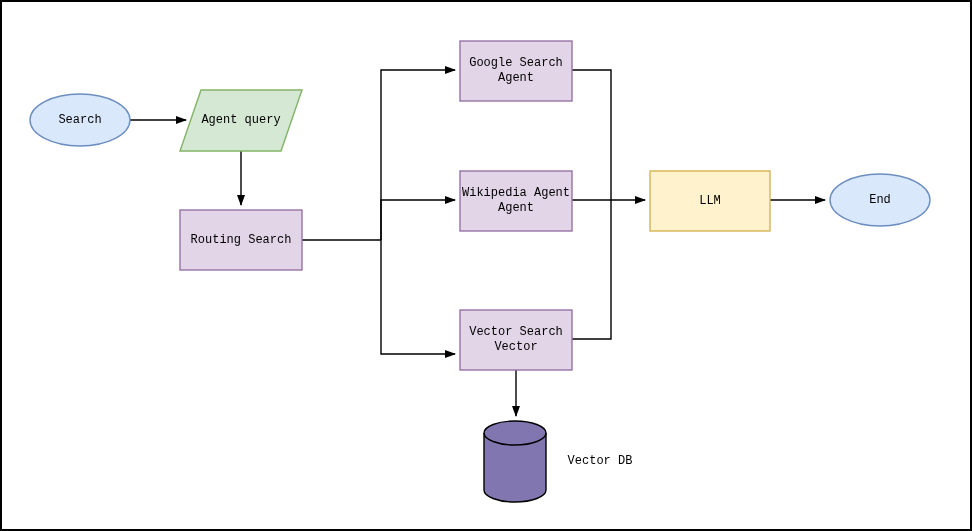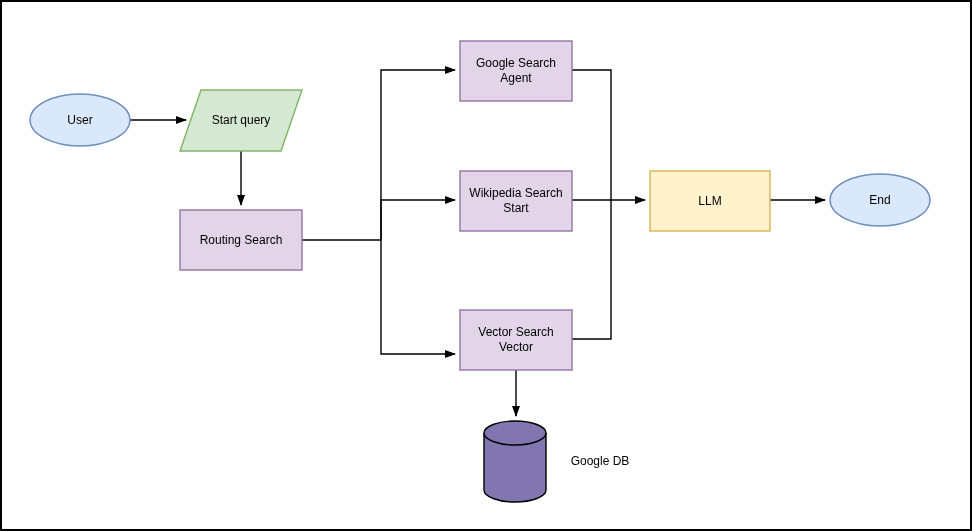--- a/index.html
+++ b/index.html
@@ -18,21 +18,21 @@
   .node-label {
     width: 100%;
     height: 100%;
     display: flex;
     align-items: center;
     justify-content: center;
     text-align: center;
     font-size: 12px;
     line-height: 1.25;
     color: #000000;
-    font-family: Liberation Sans, sans-serif;
+    font-family: Liberation Mono, monospace;
   }
 </style>
 </head>
 <body>
 
 <div class="canvas-wrap">
   <svg width="972" height="531" viewBox="0 0 972 531" xmlns="http://www.w3.org/2000/svg">
     <defs>
       <marker id="arrow" markerUnits="userSpaceOnUse" markerWidth="12" markerHeight="9" refX="10" refY="4" orient="auto">
         <path d="M0,0 L11,4 L0,8 Z" fill="#000000"></path>
@@ -51,49 +51,49 @@
       <path d="M572,70 L611,70 L611,200" stroke="#000000"></path>
       <path d="M572,339 L611,339 L611,200" stroke="#000000"></path>
       <path d="M572,200 L645,200" marker-end="url(#arrow)" stroke="#000000"></path>
       <path d="M770,200 L825,200" marker-end="url(#arrow)" stroke="#000000"></path>
       <path d="M516,370 L516,416" marker-end="url(#arrow)" stroke="#000000"></path>
     </g>
 
     <g>
       <ellipse cx="80" cy="120" rx="50" ry="26" stroke-width="1.4" fill="#dae8fc" stroke="#6c8ebf"></ellipse>
       <foreignObject x="30" y="94" width="100" height="52">
-        <div xmlns="http://www.w3.org/1999/xhtml" class="node-label">User</div>
+        <div xmlns="http://www.w3.org/1999/xhtml" class="node-label">Search</div>
       </foreignObject>
     </g>
 
     <g>
       <path d="M201,90 L302,90 L281,151 L180,151 Z" stroke-width="1.4" fill="#d5e8d4" stroke="#82b366"></path>
       <foreignObject x="180" y="90" width="122" height="61">
-        <div xmlns="http://www.w3.org/1999/xhtml" class="node-label">Start query</div>
+        <div xmlns="http://www.w3.org/1999/xhtml" class="node-label">Agent query</div>
       </foreignObject>
     </g>
 
     <g>
       <rect x="180" y="210" width="122" height="60" stroke-width="1.4" fill="#e1d5e7" stroke="#9673a6"></rect>
       <foreignObject x="180" y="210" width="122" height="60">
         <div xmlns="http://www.w3.org/1999/xhtml" class="node-label">Routing Search</div>
       </foreignObject>
     </g>
 
     <g>
       <rect x="460" y="41" width="112" height="60" stroke-width="1.4" fill="#e1d5e7" stroke="#9673a6"></rect>
       <foreignObject x="460" y="41" width="112" height="60">
         <div xmlns="http://www.w3.org/1999/xhtml" class="node-label">Google Search Agent</div>
       </foreignObject>
     </g>
 
     <g>
       <rect x="460" y="171" width="112" height="60" stroke-width="1.4" fill="#e1d5e7" stroke="#9673a6"></rect>
       <foreignObject x="460" y="171" width="112" height="60">
-        <div xmlns="http://www.w3.org/1999/xhtml" class="node-label">Wikipedia Search Start</div>
+        <div xmlns="http://www.w3.org/1999/xhtml" class="node-label">Wikipedia Agent Agent</div>
       </foreignObject>
     </g>
 
     <g>
       <rect x="460" y="310" width="112" height="60" stroke-width="1.4" fill="#e1d5e7" stroke="#9673a6"></rect>
       <foreignObject x="460" y="310" width="112" height="60">
         <div xmlns="http://www.w3.org/1999/xhtml" class="node-label">Vector Search Vector</div>
       </foreignObject>
     </g>
 
@@ -108,17 +108,17 @@
       <ellipse cx="880" cy="200" rx="50" ry="26" stroke-width="1.4" fill="#dae8fc" stroke="#6c8ebf"></ellipse>
       <foreignObject x="830" y="174" width="100" height="52">
         <div xmlns="http://www.w3.org/1999/xhtml" class="node-label">End</div>
       </foreignObject>
     </g>
 
     <g>
       <path d="M484,433 A31,12 0 0 1 546,433 L546,490 A31,12 0 0 1 484,490 Z" stroke-width="1.4" fill="#8276b1" stroke="#000000"></path>
       <path d="M484,433 A31,12 0 0 0 546,433" fill="none" stroke-width="1.4" stroke="#000000"></path>
       <foreignObject x="550" y="448" width="100" height="26">
-        <div xmlns="http://www.w3.org/1999/xhtml" class="node-label">Google DB</div>
+        <div xmlns="http://www.w3.org/1999/xhtml" class="node-label">Vector DB</div>
       </foreignObject>
     </g>
   </svg>
 </div>
 
 </body></html>

